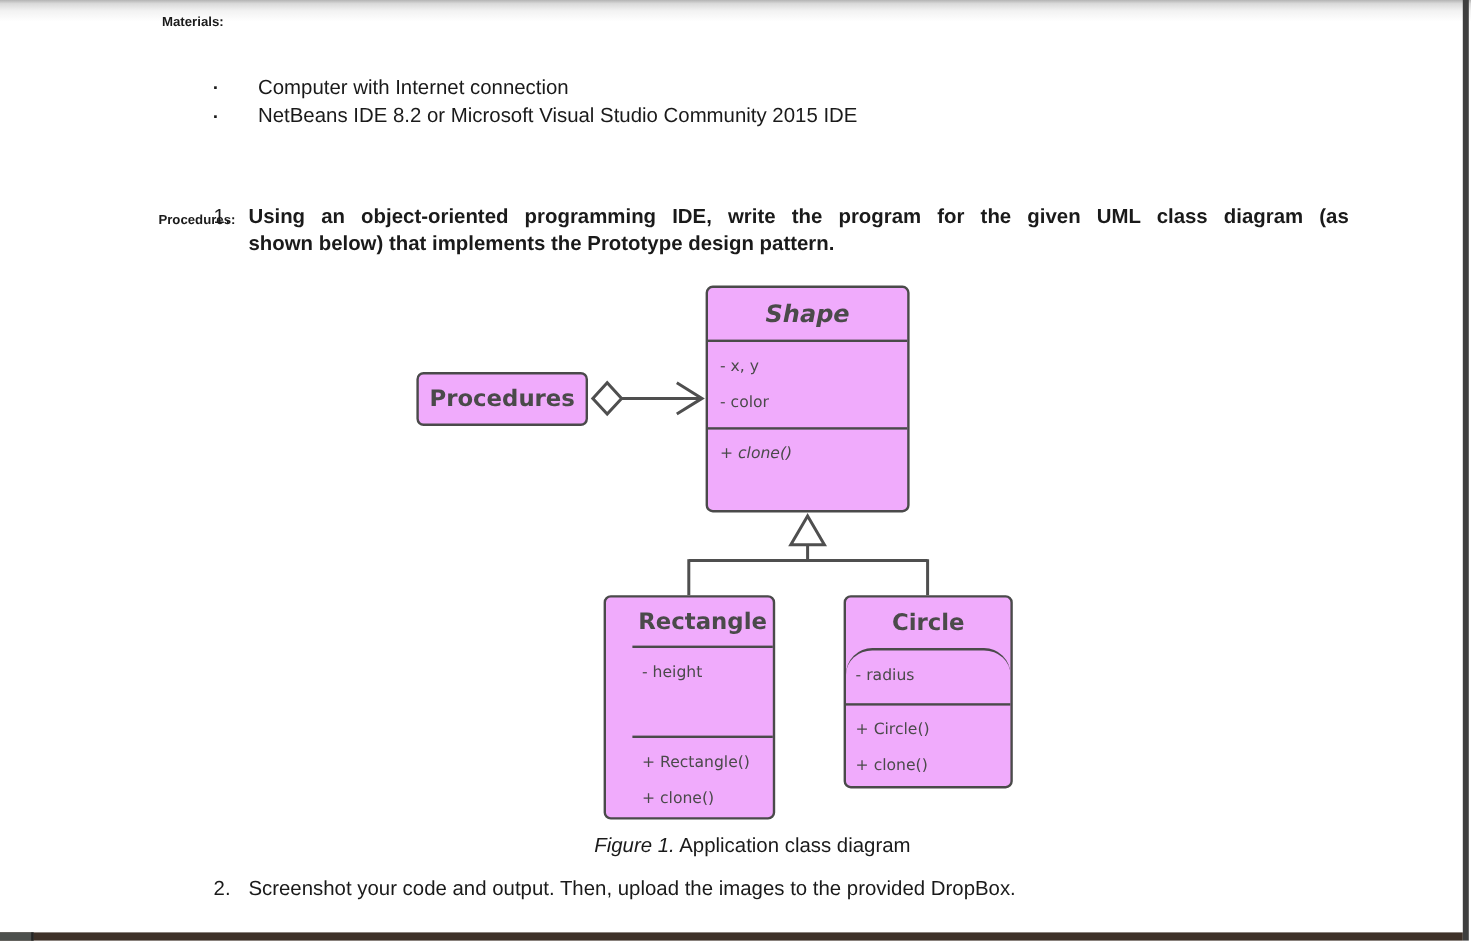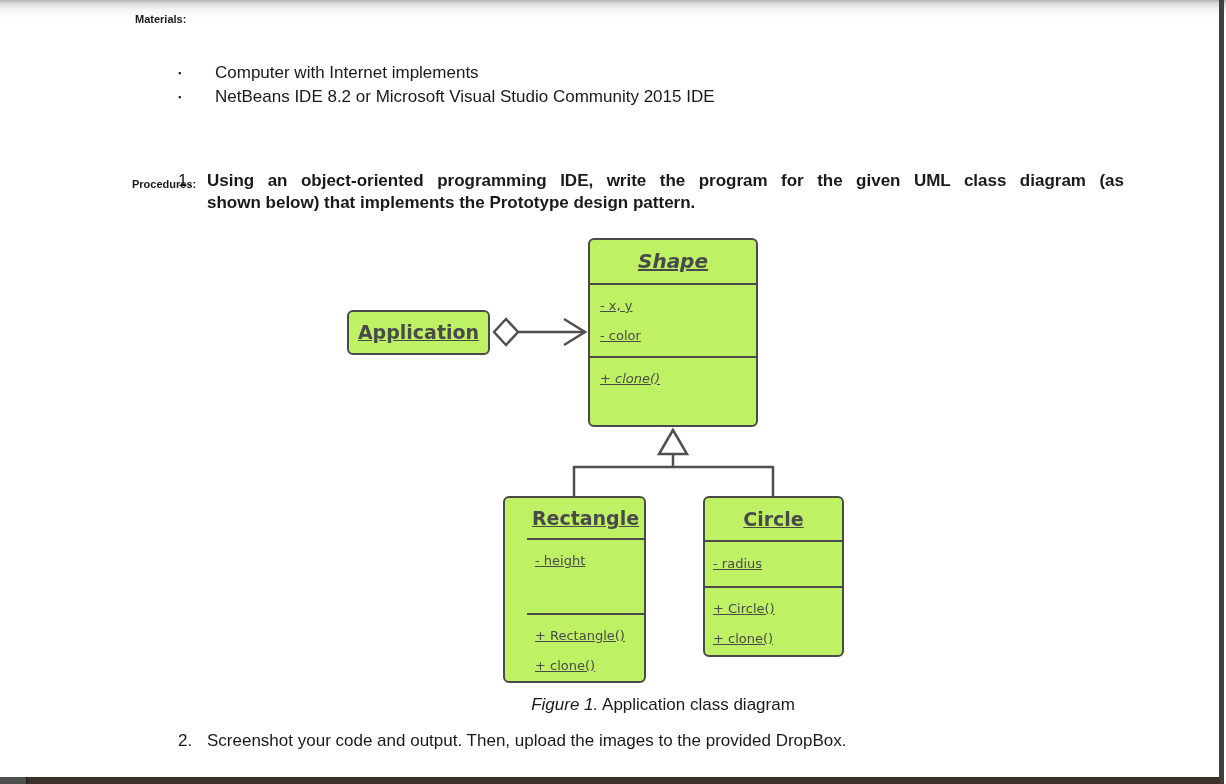--- a/index.html
+++ b/index.html
@@ -20,56 +20,56 @@
   .h-procedures{left:132px;top:130px;margin-top:48px;}
   .blist{left:178px;top:61px;}
   .bitem{display:flex;height:24px;line-height:24px;font-size:17px;white-space:nowrap;}
   .bullet{width:37px;font-size:9px;line-height:24px;}
   .step{display:flex;font-size:17px;line-height:22px;}
   .step1{left:178px;top:170px;}
   .step2{left:178px;top:730px;}
   .step-num{width:29px;flex:none;}
   .step1 .step-text{width:917px;font-weight:bold;}
   .jline{text-align:justify;text-align-last:justify;}
-  .caption{left:428px;top:695px;width:470px;text-align:center;font-size:17px;white-space:nowrap;}
+  .caption{left:392px;top:695px;width:470px;text-align:center;font-size:17px;white-space:nowrap;}
   .italic{font-style:italic;}
   
   .diagram{left:347px;top:238px;width:500px;height:445px;font-family:"DejaVu Sans",sans-serif;color:#4a4a4a;}
   .connectors{position:absolute;left:0;top:0;}
-  .uml-box{position:absolute;box-sizing:border-box;background:#bef264;border:2px solid #4a4a4a;border-radius:6px;text-decoration:underline;}
+  .uml-box{position:absolute;box-sizing:border-box;background:#f0abfc;border:2px solid #4a4a4a;border-radius:6px;}
   .uml-title{font-weight:bold;text-align:center;font-size:19px;white-space:nowrap;}
   .uml-sec{border-top:2px solid #4a4a4a;font-size:13px;white-space:nowrap;box-sizing:border-box;}
   .uml-sec div{line-height:30px;}
   .app-box{left:0;top:72px;width:143px;height:45px;}
   .app-box .uml-title{line-height:41px;}
   .shape-box{left:241px;top:0;width:170px;height:189px;}
   .shape-box .uml-title{line-height:43px;height:43px;font-size:20px;}
   .shape-box .uml-sec{padding:6px 0 0 10px;}
   .shape-box .sec-attrs{height:73px;}
   .rect-box{left:156px;top:258px;width:143px;height:187px;padding-left:22px;}
   .rect-box .uml-title{line-height:40px;height:40px;}
   .rect-box .uml-sec{padding:6px 0 0 8px;}
   .rect-box .sec-attrs{height:75px;}
   .circle-box{left:356px;top:258px;width:141px;height:161px;}
   .circle-box .uml-title{line-height:42px;height:42px;}
   .circle-box .uml-sec{padding:6px 0 0 8px;}
-  .circle-box .sec-attrs{height:46px;}
+  .circle-box .sec-attrs{height:46px;border-radius:22px;}
   .circle-box .sec-attrs div{line-height:32px;}
 </style>
 </head>
 <body>
 
 <div class="abs top-shadow"></div>
 
 <div class="abs heading h-materials">Materials:</div>
 
 <div class="abs blist">
   <div class="bitem">
     <span class="bullet">▪</span>
-    <span>Computer with Internet implements</span>
+    <span>Computer with Internet connection</span>
   </div>
   <div class="bitem">
     <span class="bullet">▪</span>
     <span>NetBeans IDE 8.2 or Microsoft Visual Studio Community 2015 IDE</span>
   </div>
 </div>
 
 <div class="abs heading h-procedures">Procedures:</div>
 
 <div class="abs step step1">
@@ -88,21 +88,21 @@
       <polyline points="217,81 238,94 217,107"></polyline>
       <polygon points="326,192 312,216 340,216" fill="#ffffff"></polygon>
       <line x1="326" y1="216" x2="326" y2="229"></line>
       <line x1="227" y1="229" x2="426" y2="229"></line>
       <line x1="227" y1="228" x2="227" y2="258"></line>
       <line x1="426" y1="228" x2="426" y2="258"></line>
     </g>
   </svg>
 
   <div class="uml-box app-box">
-    <div class="uml-title">Application</div>
+    <div class="uml-title">Procedures</div>
   </div>
 
   <div class="uml-box shape-box">
     <div class="uml-title italic">Shape</div>
     <div class="uml-sec sec-attrs">
       <div>- x, y</div>
       <div>- color</div>
     </div>
     <div class="uml-sec">
       <div class="italic">+ clone()</div>

